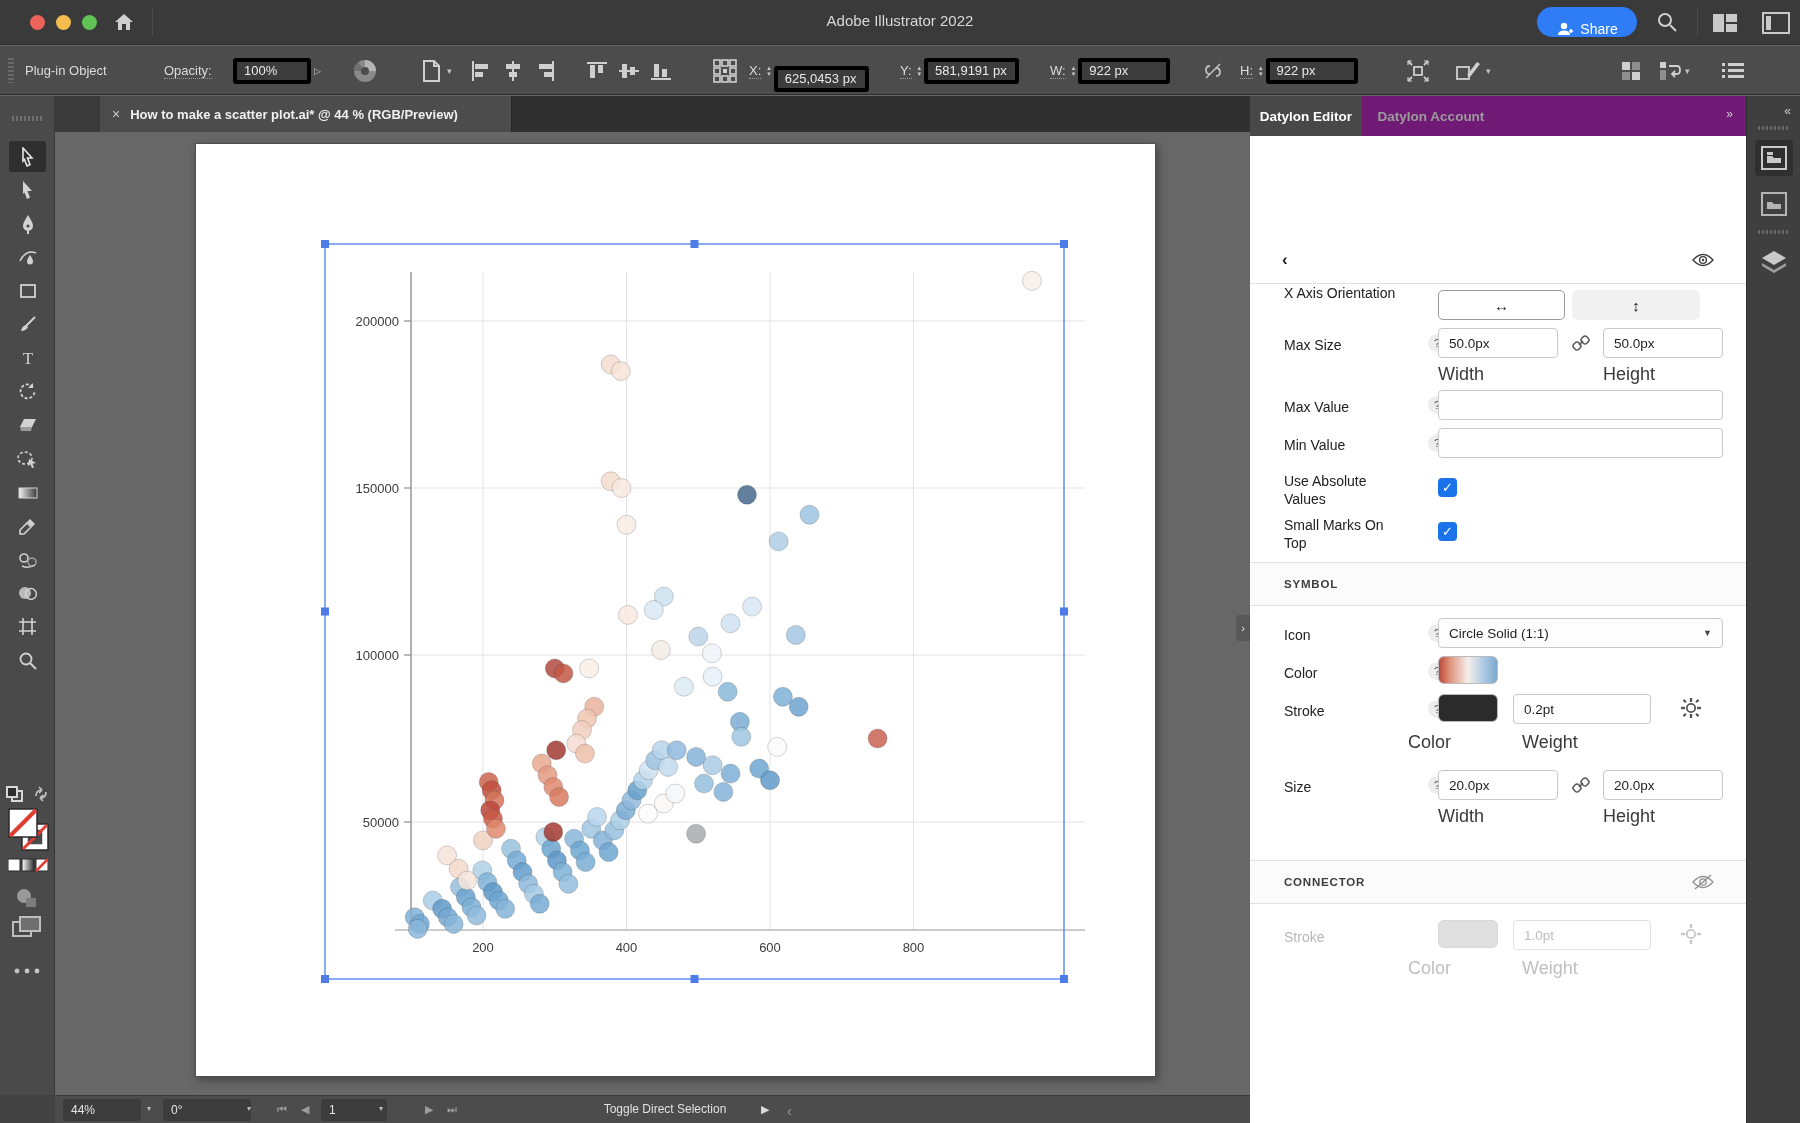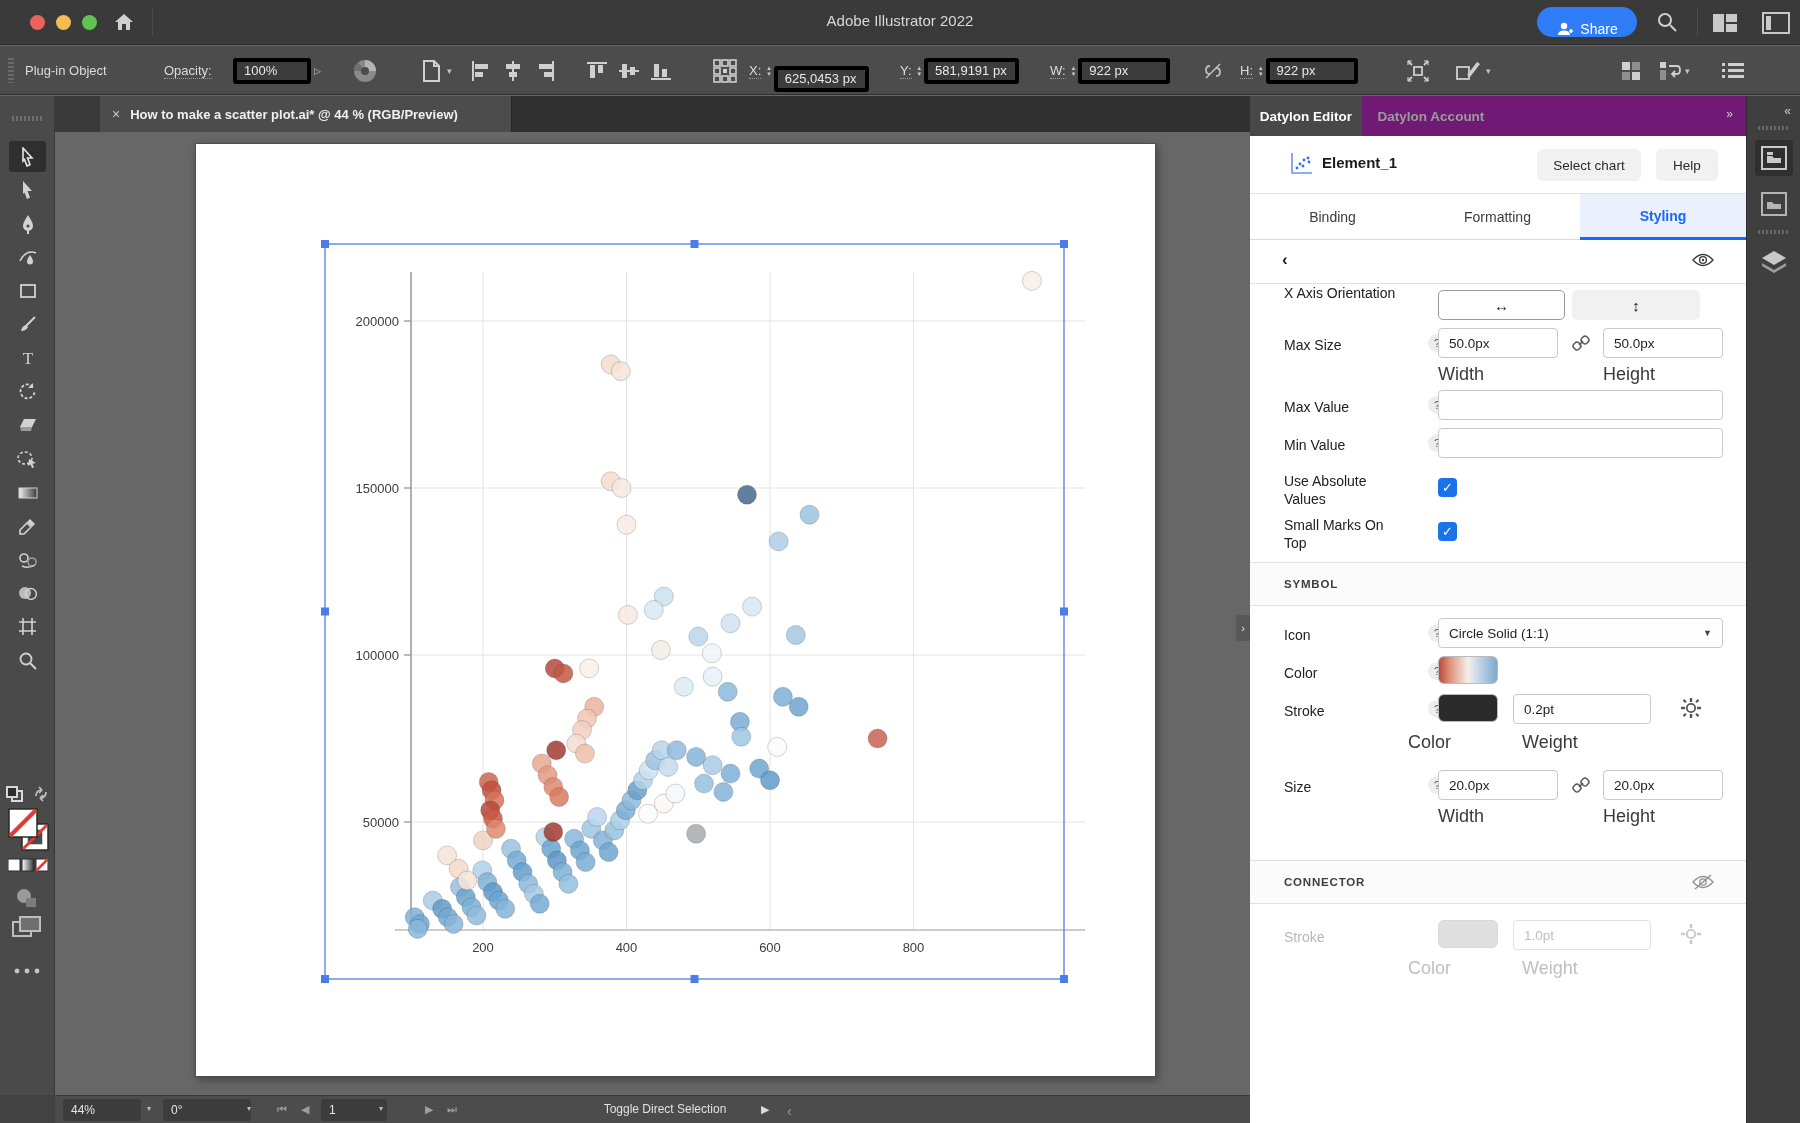--- a/index.html
+++ b/index.html
@@ -675,44 +675,21 @@
     <span class="sb-nav" style="left:732px; font-size:14px;">‹</span>
   </div>
 
   <div class="panel">
     <div class="panel-tabs">
       <div class="ptab active" style="left:0; width:112px;">Datylon Editor</div>
       <div class="ptab inactive" style="left:112px; width:138px;">Datylon Account</div>
       <div class="ptab-more">»</div>
     </div>
 
-    <div class="pHead">
-      <span style="position:absolute; left:38px; top:15px;">
-        <svg width="26" height="26" viewBox="0 0 26 26">
-            <path d="M4 2 V22 H24" stroke="#6b93f2" stroke-width="1.6" fill="none"></path>
-            <g fill="#2f6df6">
-              <circle cx="9" cy="17" r="1.4"></circle>
-              <circle cx="12" cy="13" r="1.4"></circle>
-              <circle cx="15" cy="15" r="1.4"></circle>
-              <circle cx="16" cy="9" r="1.4"></circle>
-              <circle cx="20" cy="7" r="1.4"></circle>
-              <circle cx="21" cy="11" r="1.4"></circle>
-            </g>
-          </svg>
-      </span>
-      <span class="el-name">Element_1</span>
-      <button class="pbtn" style="left:287px; width:104px;">Select chart</button>
-      <button class="pbtn" style="left:406px; width:62px;">Help</button>
-    </div>
-
-    <div class="ptabs2">
-      <div class="ptab2" style="left:0;">Binding</div>
-      <div class="ptab2" style="left:165px;">Formatting</div>
-      <div class="ptab2 sel" style="left:330px; width:166px;">Styling</div>
-    </div>
+
 
     <div class="sectionHead" style="top:144px;">
       <span class="backchev">‹</span>
       <span style="position:absolute; right:32px; top:11px;">
         <svg width="22" height="18" viewBox="0 0 22 18">
             <path d="M1 9 Q11 -2 21 9 Q11 20 1 9 Z" fill="none" stroke="#3c3c3c" stroke-width="1.4"></path>
             <circle cx="11" cy="9" r="3.4" fill="none" stroke="#3c3c3c" stroke-width="1.4"></circle>
             <circle cx="11" cy="9" r="1.2" fill="#3c3c3c"></circle>
           </svg>
       </span>

